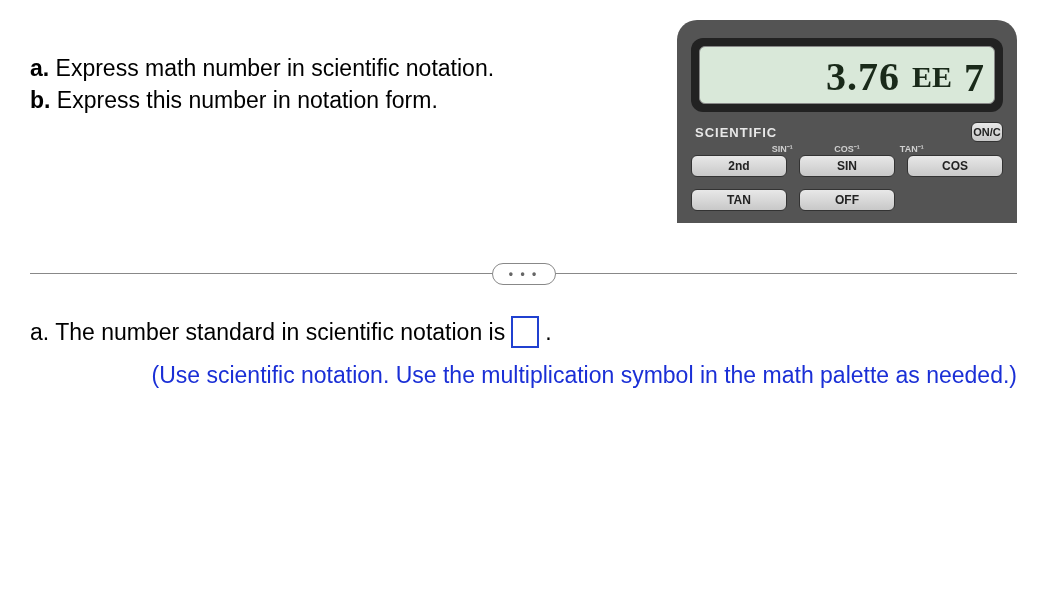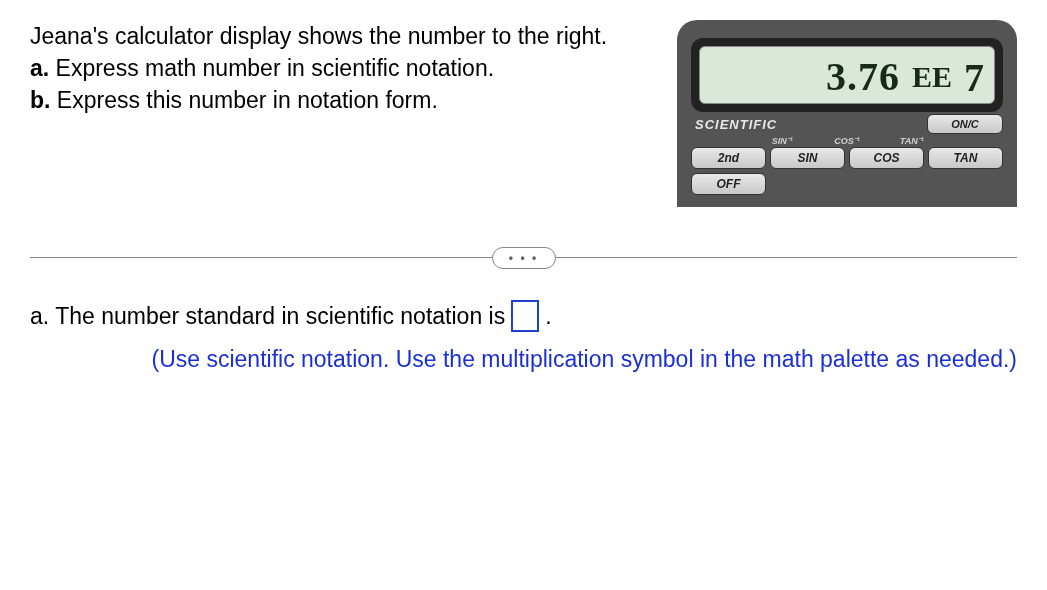--- a/index.html
+++ b/index.html
@@ -55,22 +55,21 @@
     }
     .calc-screen .ee {
       font-size: 30px;
       margin: 0 12px;
       vertical-align: middle;
     }
     .calc-screen .exp {
       font-size: 40px;
     }
     .calc-body {
-      margin-top: 2px;
-      font-style: italic;
+      margin-top: 10px;
     }
     .calc-label {
       color: #e8e8e8;
       font-family: Arial, sans-serif;
       font-weight: bold;
       font-size: 13px;
       letter-spacing: 1px;
       margin-left: 4px;
       margin-bottom: 2px;
     }
@@ -83,22 +82,22 @@
     .alt-label {
       color: #d0d0d0;
       font-size: 9px;
       text-align: center;
       font-family: Arial, sans-serif;
       font-weight: bold;
       height: 11px;
     }
     .calc-row {
       display: grid;
-      grid-template-columns: repeat(4, 1fr);
-      gap: 4px;
+      grid-template-columns: repeat(3, 1fr);
+      gap: 12px;
       border-radius: 9px;
     }
     .calc-btn {
       background: linear-gradient(to bottom, #e8e8e8, #c8c8c8);
       border: 1px solid #333;
       border-radius: 6px;
       font-family: Arial, sans-serif;
       font-weight: bold;
       font-size: 12px;
       color: #222;
@@ -109,21 +108,21 @@
     }
     .onc-btn {
       background: linear-gradient(to bottom, #e8e8e8, #c8c8c8);
       border: 1px solid #333;
       border-radius: 6px;
       font-family: Arial, sans-serif;
       font-weight: bold;
       font-size: 11px;
       color: #222;
       height: 20px;
-      width: 76px;
+      width: 32px;
       display: flex;
       align-items: center;
       justify-content: center;
     }
     .divider-wrap {
       position: relative;
       margin: 30px 0 40px 0;
     }
     .divider-line {
       border: none;
@@ -168,21 +167,21 @@
       color: #1a2fd6;
       margin-top: 6px;
       text-align: right;
     }
   </style>
 </head>
 <body>
 
 <div class="top-section">
   <div class="question-text">
-    <span>Jeana's calculator display shows the number to the right.</span><br>
+    <br>
     <span class="bold">a.</span><span> Express math number in scientific notation.</span><br>
     <span class="bold">b.</span><span> Express this number in notation form.</span>
   </div>
 
   <div class="calculator">
     <div class="calc-display">
       <div class="calc-screen">
         <span class="digits">3.76</span>
         <span class="ee"> EE </span>
         <span class="exp">7</span>

